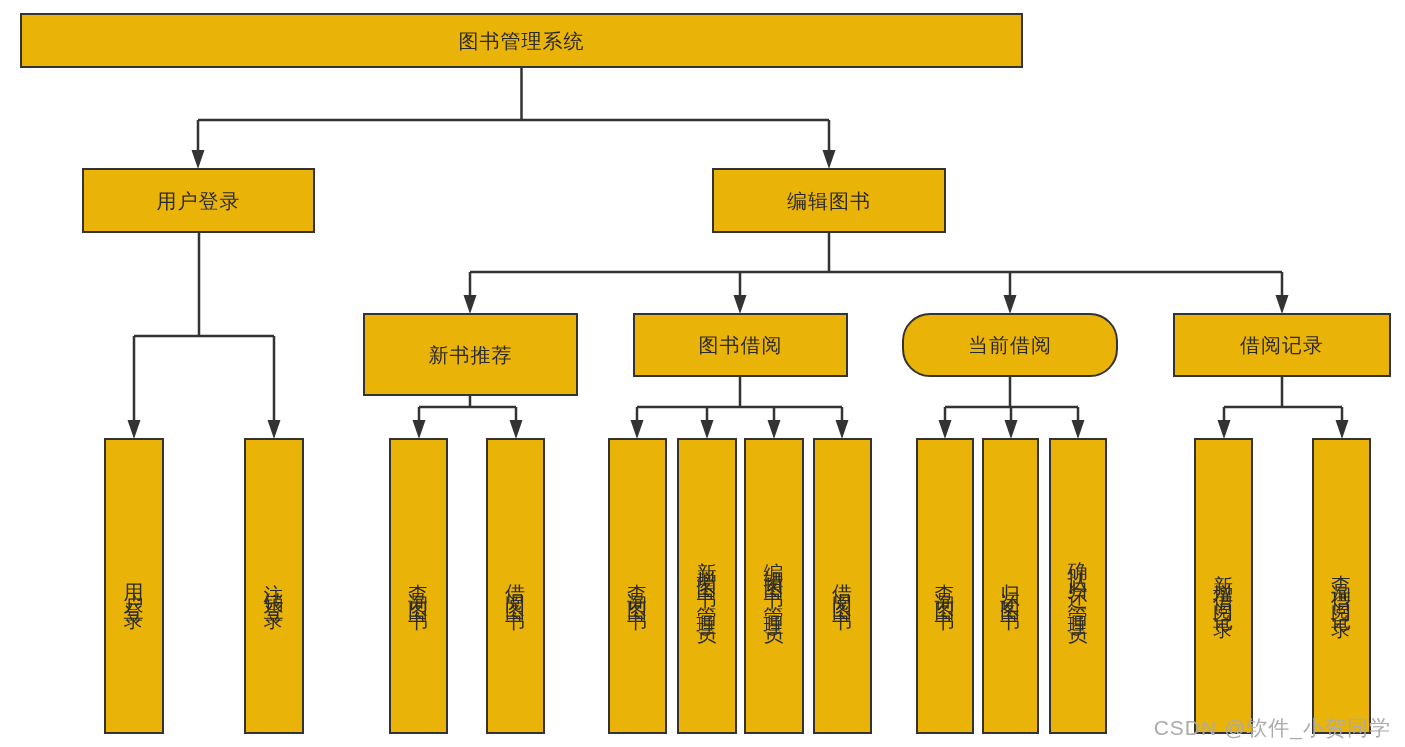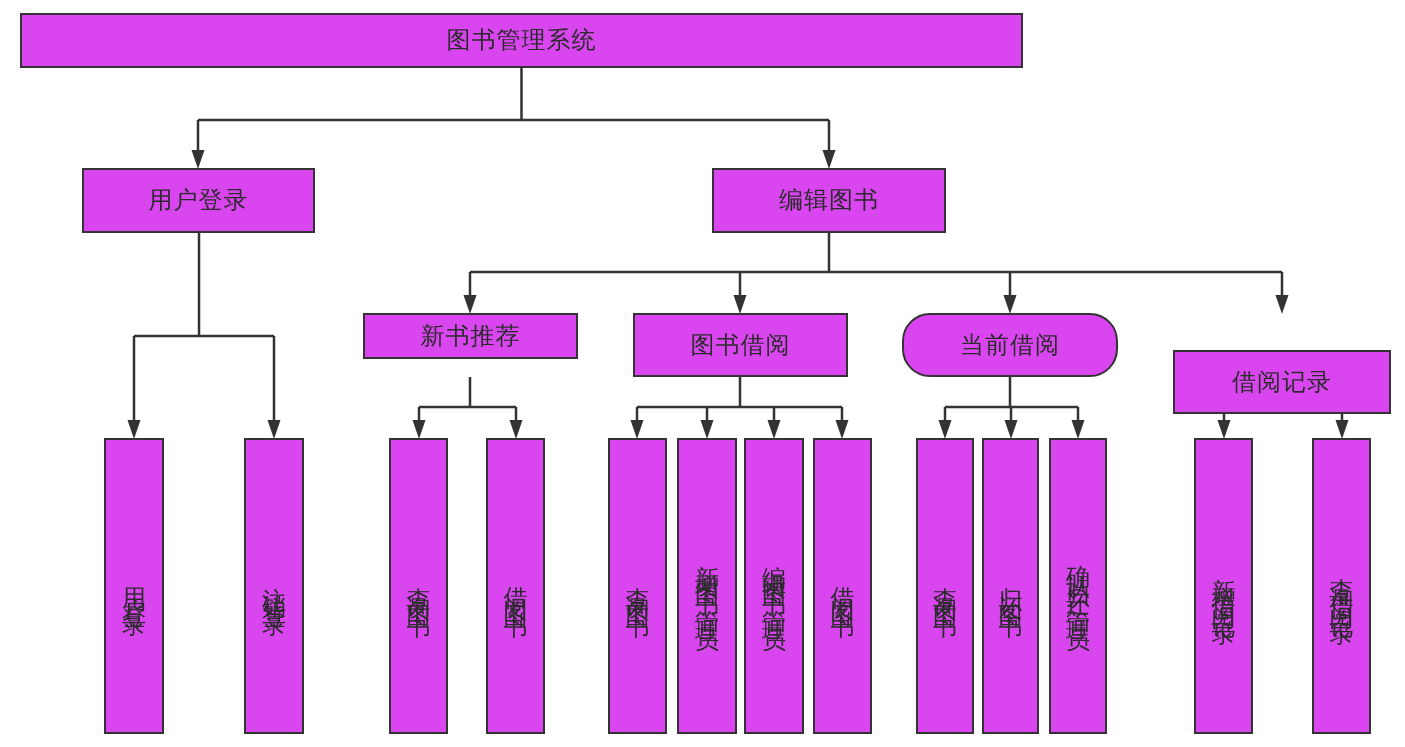--- a/index.html
+++ b/index.html
@@ -18,27 +18,27 @@
   #wires {
     position: absolute;
     left: 0;
     top: 0;
     z-index: 1;
   }
   .box {
     position: absolute;
     box-sizing: border-box;
     border: 2.5px solid #333333;
-    background: #d946ef;
+    background: #eab308;
     color: #2b2b2b;
     display: flex;
     align-items: center;
     justify-content: center;
     text-align: center;
-    font-size: 24px;
+    font-size: 20px;
     letter-spacing: 1px;
     z-index: 2;
     line-height: 1.2;
   }
   .box.vert {
     writing-mode: vertical-rl;
     text-orientation: mixed;
     letter-spacing: 9px;
     line-height: 1;
     padding: 6px 0;
@@ -97,31 +97,32 @@
       <g>
         <path d="M1282 377 L1282 407 M1224 407 L1342 407 M1224 407 L1224 421 M1342 407 L1342 421" fill="none" stroke="#333333" stroke-width="2.5"></path>
         <polygon points="1224,439 1217.5,420 1230.5,420" fill="#333333"></polygon>
         <polygon points="1342,439 1335.5,420 1348.5,420" fill="#333333"></polygon>
       </g>
     </svg>
   <div id="nodes">
       <div class="box" style="left: 20px; top: 13px; width: 1003px; height: 55px; border-color: rgb(51, 51, 51); color: rgb(43, 43, 43);">图书管理系统</div>
       <div class="box" style="left: 82px; top: 168px; width: 233px; height: 65px; border-color: rgb(51, 51, 51); color: rgb(43, 43, 43);">用户登录</div>
       <div class="box" style="left: 712px; top: 168px; width: 234px; height: 65px; border-color: rgb(51, 51, 51); color: rgb(43, 43, 43);">编辑图书</div>
-      <div class="box" style="left: 363px; top: 313px; width: 215px; height: 46px; border-color: rgb(51, 51, 51); color: rgb(43, 43, 43);">新书推荐</div>
+      <div class="box" style="left: 363px; top: 313px; width: 215px; height: 83px; border-color: rgb(51, 51, 51); color: rgb(43, 43, 43);">新书推荐</div>
       <div class="box" style="left: 633px; top: 313px; width: 215px; height: 64px; border-color: rgb(51, 51, 51); color: rgb(43, 43, 43); text-align: center;">图书借阅</div>
       <div class="box" style="left: 902px; top: 313px; width: 216px; height: 64px; border-color: rgb(51, 51, 51); color: rgb(43, 43, 43); border-radius: 28px;">当前借阅</div>
-      <div class="box" style="left: 1173px; top: 313px; width: 218px; height: 64px; border-color: rgb(51, 51, 51); color: rgb(43, 43, 43); margin-top: 37px;">借阅记录</div>
+      <div class="box" style="left: 1173px; top: 313px; width: 218px; height: 64px; border-color: rgb(51, 51, 51); color: rgb(43, 43, 43);">借阅记录</div>
       <div class="box vert" style="left: 104px; top: 438px; width: 60px; height: 296px; border-color: rgb(51, 51, 51); color: rgb(43, 43, 43);">用户登录</div>
       <div class="box vert" style="left: 244px; top: 438px; width: 60px; height: 296px; border-color: rgb(51, 51, 51); color: rgb(43, 43, 43);">注销登录</div>
       <div class="box vert" style="left: 389px; top: 438px; width: 59px; height: 296px; border-color: rgb(51, 51, 51); color: rgb(43, 43, 43);">查询图书</div>
       <div class="box vert" style="left: 486px; top: 438px; width: 59px; height: 296px; border-color: rgb(51, 51, 51); color: rgb(43, 43, 43);">借阅图书</div>
       <div class="box vert" style="left: 608px; top: 438px; width: 59px; height: 296px; border-color: rgb(51, 51, 51); color: rgb(43, 43, 43);">查询图书</div>
       <div class="box vert" style="left: 677px; top: 438px; width: 60px; height: 296px; border-color: rgb(51, 51, 51); color: rgb(43, 43, 43);">新增图书（管理员）</div>
       <div class="box vert" style="left: 744px; top: 438px; width: 60px; height: 296px; border-color: rgb(51, 51, 51); color: rgb(43, 43, 43);">编辑图书（管理员）</div>
       <div class="box vert" style="left: 813px; top: 438px; width: 59px; height: 296px; border-color: rgb(51, 51, 51); color: rgb(43, 43, 43);">借阅图书</div>
       <div class="box vert" style="left: 916px; top: 438px; width: 58px; height: 296px; border-color: rgb(51, 51, 51); color: rgb(43, 43, 43);">查询图书</div>
       <div class="box vert" style="left: 982px; top: 438px; width: 57px; height: 296px; border-color: rgb(51, 51, 51); color: rgb(43, 43, 43);">归还图书</div>
       <div class="box vert" style="left: 1049px; top: 438px; width: 58px; height: 296px; border-color: rgb(51, 51, 51); color: rgb(43, 43, 43);">确认归还（管理员）</div>
       <div class="box vert" style="left: 1194px; top: 438px; width: 59px; height: 296px; border-color: rgb(51, 51, 51); color: rgb(43, 43, 43);">新增借阅记录</div>
       <div class="box vert" style="left: 1312px; top: 438px; width: 59px; height: 296px; border-color: rgb(51, 51, 51); color: rgb(43, 43, 43);">查询借阅记录</div>
     </div>
+  <div id="watermark" style="color: rgb(171, 171, 171);">CSDN @软件_小贺同学</div>
 </div>
 
 </body></html>

